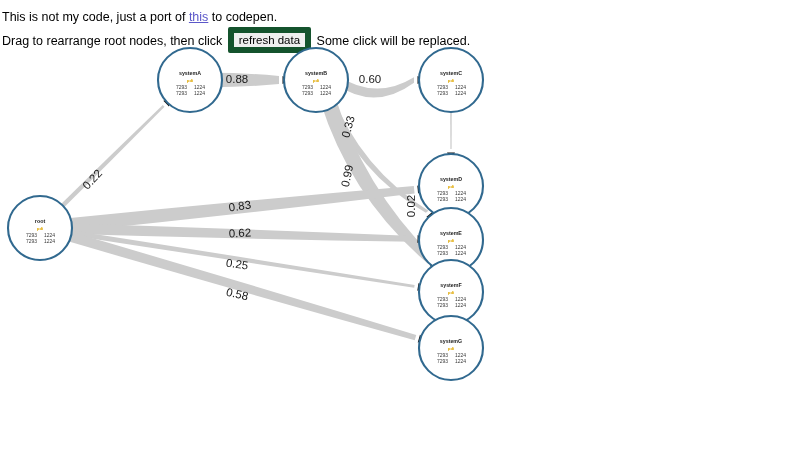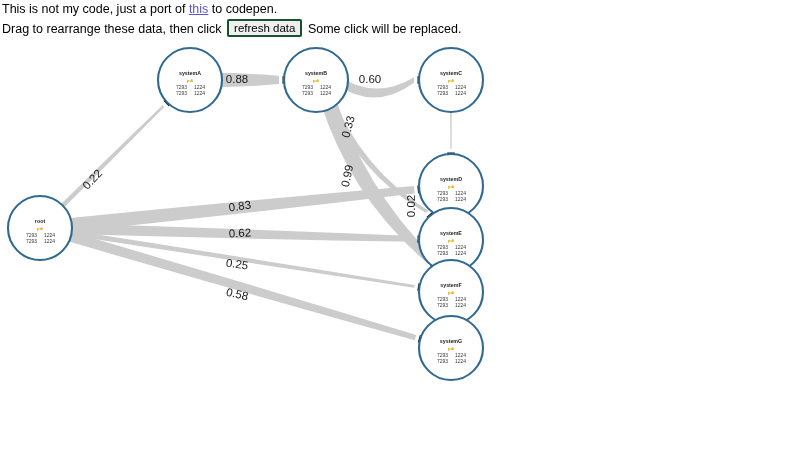--- a/index.html
+++ b/index.html
@@ -12,42 +12,42 @@
     height: 450px;
     font-family: "Liberation Sans", sans-serif;
     font-size: 12px;
     color: #000000;
     overflow: hidden;
     position: relative;
   }
 
   
   #header {
-    padding: 2px 0 0 2px;
+    padding: 10px 0 0 2px;
     line-height: 15px;
   }
   .hline {
     white-space: nowrap;
     font-size: 12.5px;
     color: #000;
     height: 16px;
     display: block;
   }
   .hline2 { margin-top: 1px; }
   a.extlink {
     color: #5b57c9;
     text-decoration: underline;
     cursor: pointer;
   }
   button.refresh-btn {
     font-family: "Liberation Sans", sans-serif;
     font-size: 11.5px;
     color: #000;
     background: #efefef;
-    border: 2px solid #14532d;
+    border: 6px solid #14532d;
     border-radius: 2px;
     padding: 0px 5px;
     margin: 0 2px;
     line-height: 14px;
     cursor: pointer;
     vertical-align: 1px;
   }
 
   
   #graph-wrap {
@@ -88,21 +88,21 @@
     font-size: 5px;
     fill: #3a3a3a;
   }
   .node-g { cursor: move; }
 </style>
 </head>
 <body>
 
 <div id="header">
   <span class="hline"><span>This is not my code, just a port of </span><a class="extlink" href="#">this</a><span> to codepen.</span></span>
-  <span class="hline hline2"><span>Drag to rearrange these data, then click </span><button class="refresh-btn">refresh data</button><span> Some click will be replaced.</span></span>
+  <span class="hline hline2"><span>Drag to rearrange root nodes, then click </span><button class="refresh-btn">refresh data</button><span> Some click will be replaced.</span></span>
 </div>
 
 <div id="graph-wrap">
   <svg id="graph" width="800" height="422" viewBox="0 0 800 422">
     <g id="links-layer">
         <path d="M56.38647468380043,186.99285014166563 Q110.81440177494586,133.29062874506883 164.53120426969178,78.86767296022926 L162.79289970071522,77.10587778896921 Q107.65384801317028,130.0873647973233 53.22592092202484,183.7895861939201 Z" class="link-path"></path>
         <path d="M210.8,59.2 Q244.9,59.2 279,55.96 L279,48.04 Q244.9,44.8 210.8,44.8 Z" class="link-path"></path>
         <path d="M336.8,57.1 Q375.4,83.1 414,54.805 L414,49.195 Q375.4,72.9 336.8,46.9 Z" class="link-path"></path>
         <path d="M327.0631192237767,69.88024099503421 Q356.05477050940885,144.55886154111053 425.8471672777553,184.81185308614658 L428.43238322072074,182.63057713426952 Q360.7551631329824,140.59290526497037 331.76351184735023,65.91428471889405 Z" class="link-path"></path>
         <path d="M320.4032962867949,73.85524208995861 Q350.44921695568104,169.44361678654766 427.40309448130586,235.1613585790814 L434.84906969590475,230.41981775846418 Q363.9873537094972,160.82263347633457 333.94143304061106,65.23425877974552 Z" class="link-path"></path>

